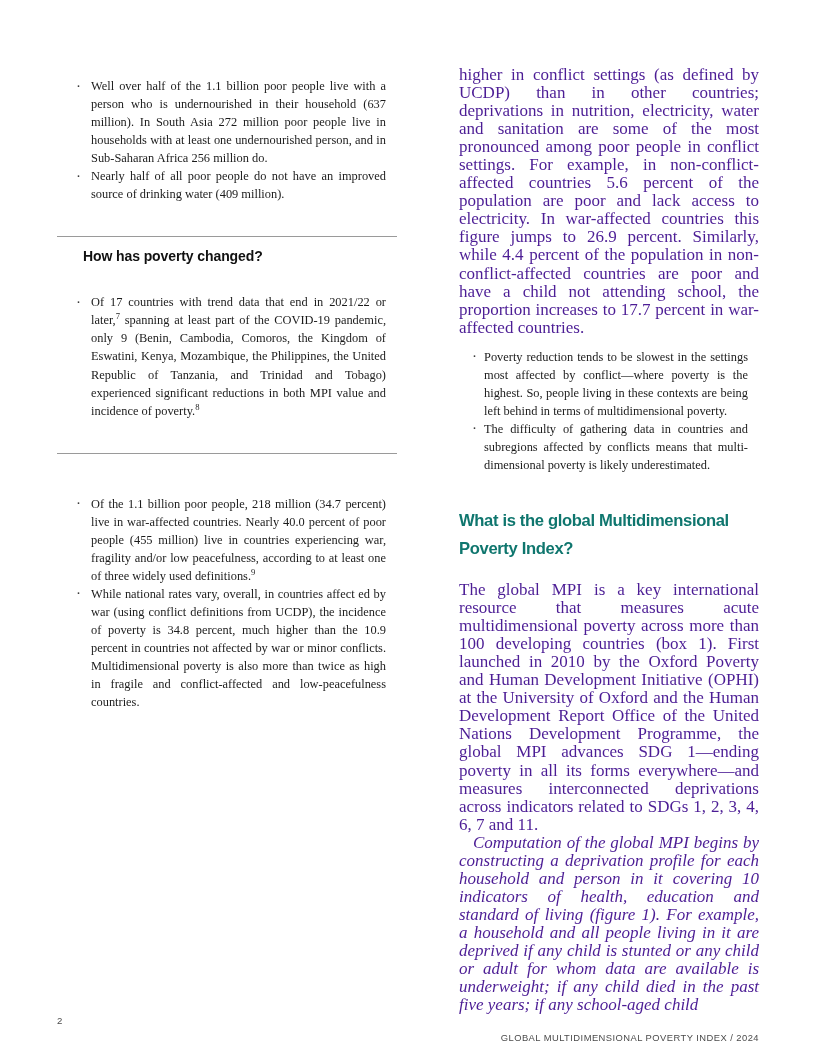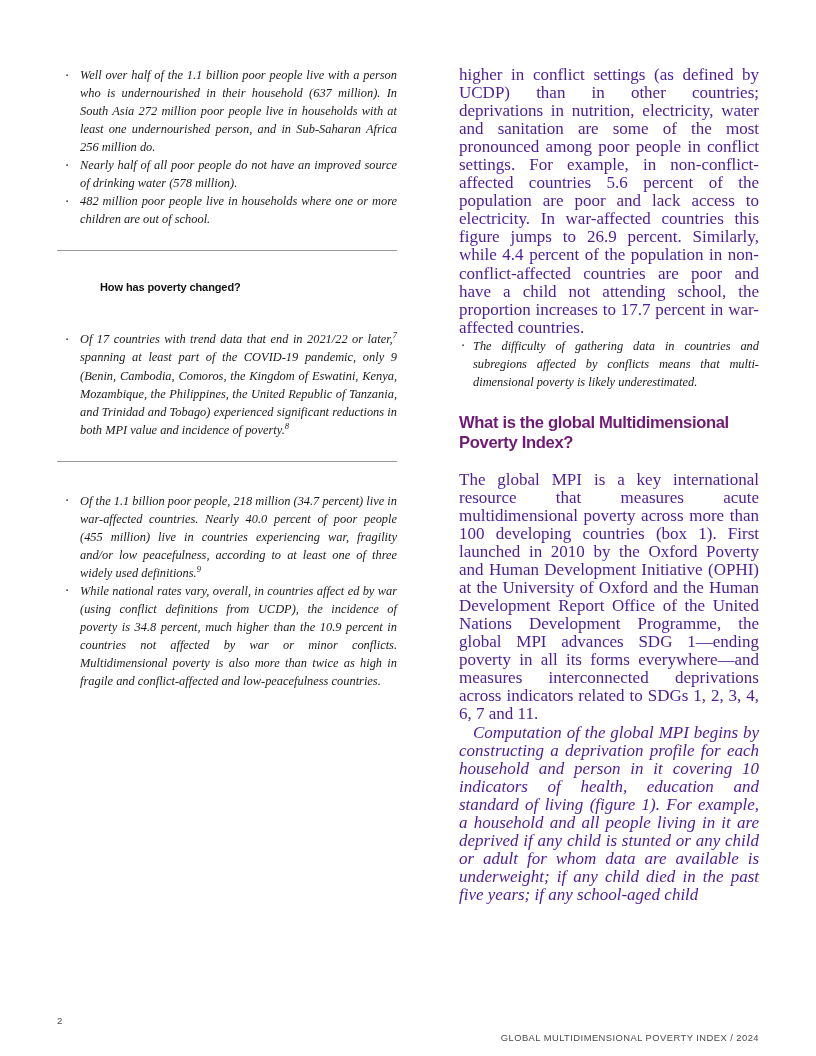--- a/index.html
+++ b/index.html
@@ -49,24 +49,23 @@
     line-height: 18.05px;
     text-align: justify;
     text-justify: inter-word;
     hyphens: manual;
     color: #4c1d95;
   }
   p.body + p.body { text-indent: 14px; font-style: italic; }
 
   
   ul.bullets {
-    margin: 0;
+    margin: 11px;
     padding: 0;
     list-style: none;
-    font-style: italic;
   }
   ul.bullets li {
     position: relative;
     padding-left: 24px;
     font-size: 12.4px;
     line-height: 18.05px;
     text-align: justify;
     text-justify: inter-word;
     color: #1b1b1b;
     margin: 0;
@@ -89,35 +88,35 @@
   .section-rule {
     border: 0;
     border-top: 1px solid #9a9a9a;
     margin: 0;
     width: 100%;
     height: 0;
   }
   .section-head {
     font-family: "Liberation Sans", "DejaVu Sans", sans-serif;
     font-weight: bold;
-    font-size: 11px;
+    font-size: 14px;
     line-height: 15px;
     color: #111111;
-    margin: 17px;
+    margin: 0;
     padding-left: 26px;
     letter-spacing: -0.1px;
   }
 
   
   h2.blue-head {
     font-family: "Liberation Sans", "DejaVu Sans", sans-serif;
     font-weight: bold;
     font-size: 16.6px;
-    line-height: 20px;
-    color: #701a75;
+    line-height: 28px;
+    color: #0f766e;
     margin: 0;
     letter-spacing: -0.35px;
   }
 
   
   .sp-22 { height: 22px; }
   .sp-18 { height: 18px; }
   .sp-12 { height: 12px; }
 
   sup {
@@ -158,22 +157,21 @@
 <body>
 
 <div class="page">
 
   <div class="columns">
 
     <div class="col col-left">
 
       <ul class="bullets">
         <li><span>Well over half of the 1.1 billion poor people live with a person who is undernourished in their household (637 million). In South Asia 272 mil­lion poor people live in households with at least one undernourished person, and in Sub-Saharan Africa 256 million do.</span></li>
-        <li><span>Nearly half of all poor people do not have an im­proved source of drinking water (578 million).</span></li>
-        <li><span>482 million poor people live in households where one or more children are out of school.</span></li>
+        <li><span>Nearly half of all poor people do not have an im­proved source of drinking water (409 million).</span></li>
       </ul>
 
       <div class="sp-22"></div>
       <hr class="section-rule">
       <div class="sp-12"></div>
       <h3 class="section-head">How has poverty changed?</h3>
       <div class="sp-18"></div>
 
       <ul class="bullets">
         <li><span>Of 17 countries with trend data that end in 2021/22 or later,</span><sup>7</sup><span> spanning at least part of the COVID-19 pandemic, only 9 (Benin, Cambodia, Comoros, the Kingdom of Eswatini, Kenya, Mozambique, the Philippines, the United Republic of Tanzania, and Trinidad and Tobago) experienced significant reductions in both MPI value and incidence of poverty.</span><sup>8</sup></li>
@@ -189,20 +187,21 @@
         <li><span>While national rates vary, overall, in countries affect­ ed by war (using conflict definitions from UCDP), the incidence of poverty is 34.8 percent, much high­er than the 10.9 percent in countries not affected by war or minor conflicts. Multidimensional poverty is also more than twice as high in fragile and conflict-affected and low-peacefulness countries.</span></li>
       </ul>
 
     </div>
 
     <div class="col col-right">
 
       <p class="body">higher in conflict settings (as defined by UCDP) than in other countries; deprivations in nutrition, electricity, water and sanitation are some of the most pronounced among poor people in conflict settings. For example, in non-conflict-affected countries 5.6 percent of the population are poor and lack access to electricity. In war-affected coun­tries this figure jumps to 26.9 percent. Similarly, while 4.4 percent of the population in non-conflict-affected countries are poor and have a child not attending school, the proportion increases to 17.7 percent in war-affected countries.</p>
 
       <ul class="bullets">
+        <li><span>Poverty reduction tends to be slowest in the set­tings most affected by conflict—where poverty is the highest. So, people living in these contexts are being left behind in terms of multidimensional poverty.</span></li>
         <li><span>The difficulty of gathering data in countries and subregions affected by conflicts means that multi­dimensional poverty is likely underestimated.</span></li>
       </ul>
 
       <div class="sp-22"></div>
       <h2 class="blue-head">What is the global Multidimensional Poverty Index?</h2>
       <div class="sp-18"></div>
 
       <p class="body">The global MPI is a key international resource that measures acute multidimensional poverty across more than 100 developing countries (box 1). First launched in 2010 by the Oxford Poverty and Human Development Initiative (OPHI) at the University of Oxford and the Human Development Report Office of the United Nations Development Programme, the global MPI advances SDG 1—ending poverty in all its forms everywhere—and measures interconnected deprivations across indicators related to SDGs 1, 2, 3, 4, 6, 7 and 11.</p>
       <p class="body">Computation of the global MPI begins by con­structing a deprivation profile for each household and person in it covering 10 indicators of health, education and standard of living (figure 1). For ex­ample, a household and all people living in it are de­prived if any child is stunted or any child or adult for whom data are available is underweight; if any child died in the past five years; if any school-aged child</p>
 

